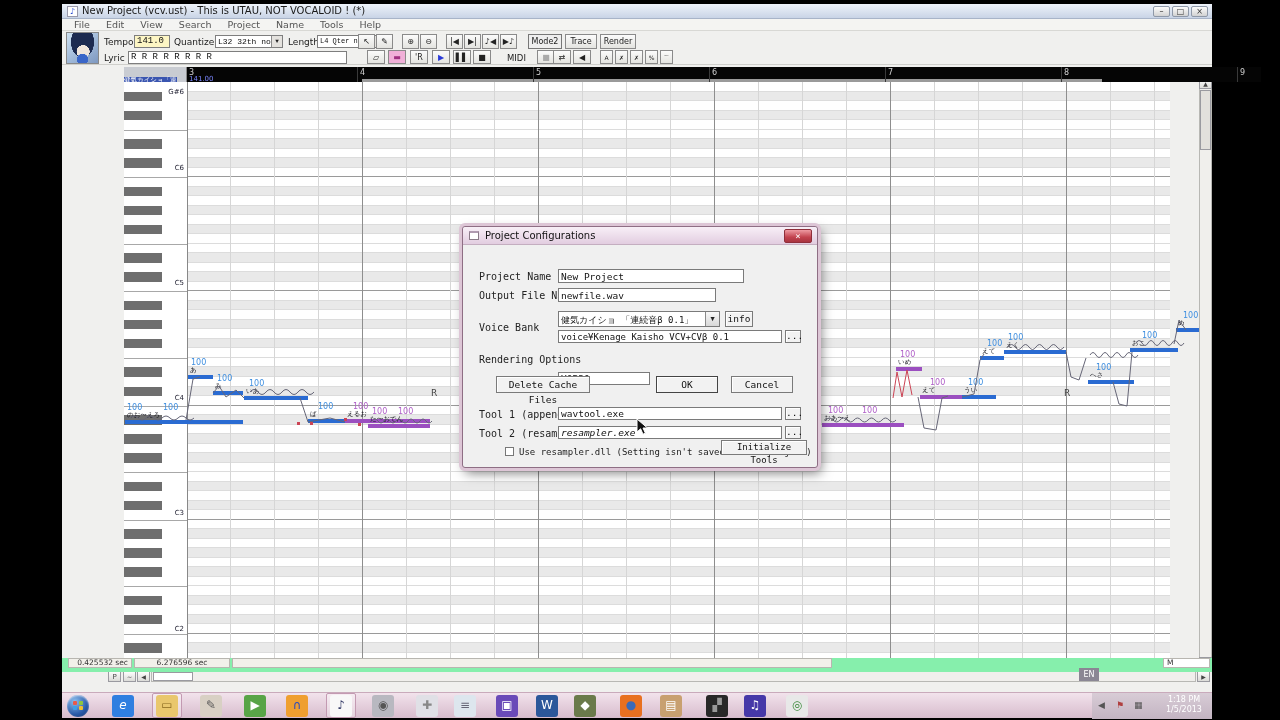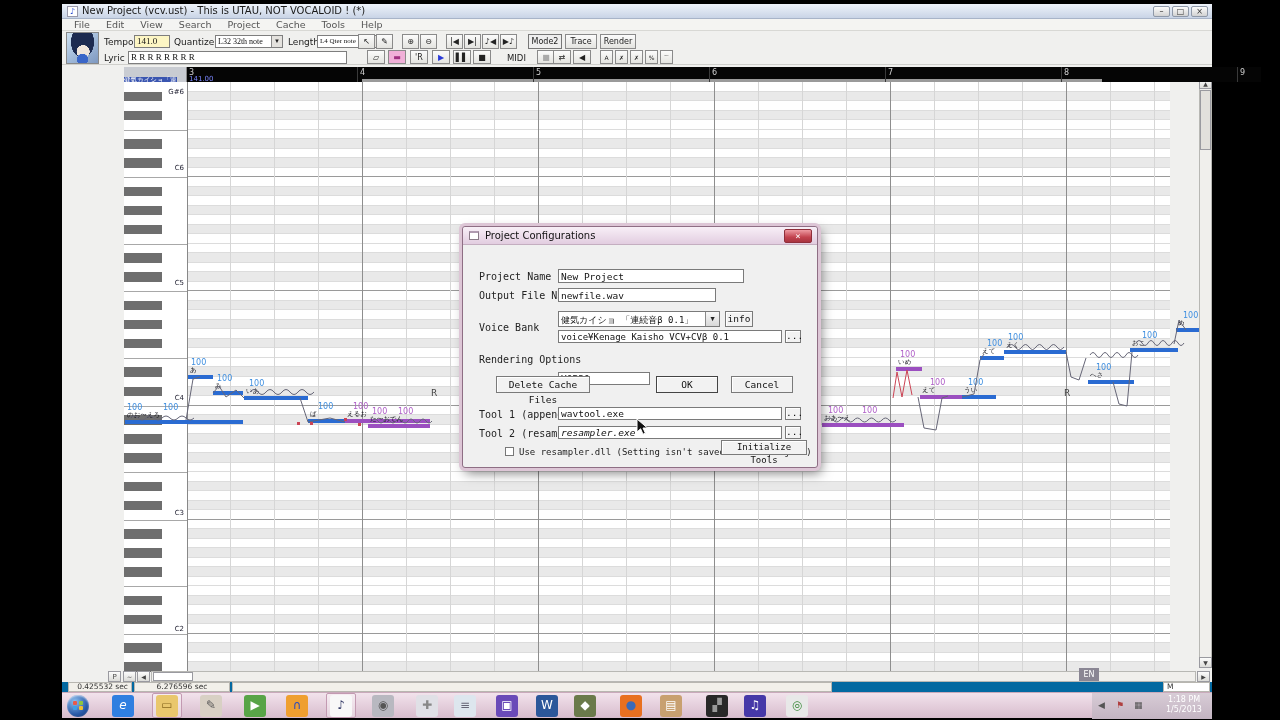--- a/index.html
+++ b/index.html
@@ -8,21 +8,21 @@
   .abs{position:absolute}
   
   #app{position:absolute;left:62px;top:4px;width:1150px;height:688px;background:#f0f0ee}
   #titlebar{position:absolute;left:0;top:0;width:1150px;height:15px;background:linear-gradient(#eef3fa,#c9d4e6);border-bottom:1px solid #a8b4c8}
   #titlebar .ttl{position:absolute;left:20px;top:1px;font-size:10px;color:#1a1a1a;white-space:nowrap}
   .winbtn{position:absolute;top:2px;width:17px;height:11px;background:linear-gradient(#fcfcfc,#d2d2d2);border:1px solid #8e98a8;border-radius:2px;font-size:8px;line-height:9px;text-align:center;color:#333}
   #menubar{position:absolute;left:0;top:15px;width:1150px;height:12px;background:#f4f4f2;border-bottom:1px solid #d8d8d4;display:flex;align-items:center;padding-left:4px}
   .mi{font-size:9.5px;color:#555;padding:4px 8px}
   #toolbar{position:absolute;left:0;top:27px;width:1150px;height:34px;background:#f0f0ee;border-bottom:1px solid #cfcfcb}
   .tlabel{position:absolute;font-size:9px;color:#222}
-  .tfield{position:absolute;height:13px;background:#fff;border:1px solid #7e7e7e;font-family:Liberation Serif, serif;font-size:8px;line-height:11px;padding-left:2px;color:#111;white-space:nowrap;overflow:hidden}
+  .tfield{position:absolute;height:13px;background:#fff;border:1px solid #7e7e7e;font-family:Liberation Mono, monospace;font-size:8px;line-height:11px;padding-left:2px;color:#111;white-space:nowrap;overflow:hidden}
   .tsel .arrow{position:absolute;right:0;top:0;width:11px;height:11px;background:#e4e2de;border-left:1px solid #8a8a8a;font-size:6px;text-align:center;line-height:11px;color:#222}
   .tbtn{position:absolute;height:15px;background:linear-gradient(#fbfbfb,#e4e4e0);border:1px solid #8a8a8a;font-size:8px;text-align:center;color:#222;line-height:13px;padding:0 1px;white-space:nowrap;overflow:hidden}
   .tbtn.small{height:14px}
   #avatar{position:absolute;left:4px;top:1px;width:33px;height:32px;border:1px solid #888;background:
     radial-gradient(circle at 50% 88%, #3a66c8 0 18%, transparent 19%),
     radial-gradient(circle at 52% 62%, #f0e6dc 0 26%, transparent 27%),
     radial-gradient(ellipse at 50% 30%, #1c2a50 0 52%, transparent 53%),
     linear-gradient(140deg,#cfe2f2,#9fb8d8 55%,#7e98c0)}
   
   #corner{position:absolute;left:62px;top:63px;width:63px;height:15px;background:#c9ccd2;border-right:1px solid #888;z-index:4;overflow:hidden}
@@ -35,21 +35,21 @@
   #notelayer{position:absolute;left:0;top:0;width:1280px;height:720px;pointer-events:none;z-index:5}
   .nbar{position:absolute;height:4px}
   .vel{position:absolute;font-size:8px;line-height:8px}
   .lyr{position:absolute;font-size:6.5px;line-height:7px;color:#101018;white-space:nowrap}
   .rest{position:absolute;font-size:9px;color:#444}
   #curves{position:absolute;left:0;top:0;z-index:6;pointer-events:none}
   
   .sb{position:absolute;background:#f0efec;border:1px solid #b8b8b4}
   .sbtn{position:absolute;background:linear-gradient(#fcfcfc,#dcdcd8);border:1px solid #9a9aa0;font-size:6px;text-align:center;color:#444}
   
-  #statusbar{position:absolute;left:62px;top:682px;width:1150px;height:14px;background:#0369a1;z-index:4}
+  #statusbar{position:absolute;left:62px;top:658px;width:1150px;height:14px;background:#86efac;z-index:4}
   .spanel{position:absolute;top:0;height:10px;border:1px solid #b8b6b0;background:#f2f0ea;font-size:7.5px;line-height:8px;color:#333;padding:0 3px;white-space:nowrap}
   
   #dlg{position:absolute;left:462px;top:226px;width:356px;height:242px;background:#f0f0f0;border:1px solid #8e6e84;border-radius:3px;box-shadow:0 0 0 3px #ddc6d6,3px 5px 12px rgba(0,0,0,.5);z-index:50;font-family:"DejaVu Sans Mono",monospace}
   #dlgtitle{position:absolute;left:0;top:0;width:100%;height:18px;background:linear-gradient(#f8eff7,#e2cde0);border-bottom:1px solid #c4aec0;border-radius:3px 3px 0 0}
   #dlgtitle .t{position:absolute;left:22px;top:3px;font-size:10px;color:#111;font-family:"DejaVu Sans",sans-serif}
   #dlgclose{position:absolute;right:5px;top:2px;width:28px;height:14px;background:linear-gradient(#ee9aa2,#c2424e 60%,#a83440);border:1px solid #8e2e3a;border-radius:2px;color:#fff;font-size:9px;line-height:12px;text-align:center}
   #dlgmenu{position:absolute;left:0;top:18px;width:100%;height:16px;background:#f4f4f4;border-bottom:1px solid #a8a8a8}
   #dlgmenu span{position:absolute;left:8px;top:2px;font-size:10px;color:#222}
   .dl{position:absolute;left:16px;font-size:10px;color:#222;white-space:nowrap}
   .din{position:absolute;height:14px;background:#fff;border:1px solid #7a7a7a;font-family:"DejaVu Sans Mono",monospace;font-size:9.5px;padding:0 2px;color:#111}
@@ -83,21 +83,21 @@
       <div class="winbtn" style="right:23px">□</div>
       <div class="winbtn" style="right:4px">×</div>
     </div>
 
     <div id="menubar">
         <div class="mi">File</div>
         <div class="mi">Edit</div>
         <div class="mi">View</div>
         <div class="mi">Search</div>
         <div class="mi">Project</div>
-        <div class="mi">Cache</div>
+        <div class="mi">Name</div>
         <div class="mi">Tools</div>
         <div class="mi">Help</div>
       </div>
 
     <div id="toolbar">
       <div id="avatar"></div>
       <div class="tlabel" style="left:42px;top:6px">Tempo</div>
       <div class="tfield" style="left:72px;top:4px;width:36px;background:#fdf6c4;font-size:9px">141.0</div>
       <div class="tlabel" style="left:112px;top:6px">Quantize</div>
       <div class="tfield tsel" style="left:153px;top:4px;width:68px"><span>L32 32th note</span><span class="arrow">▼</span></div>

